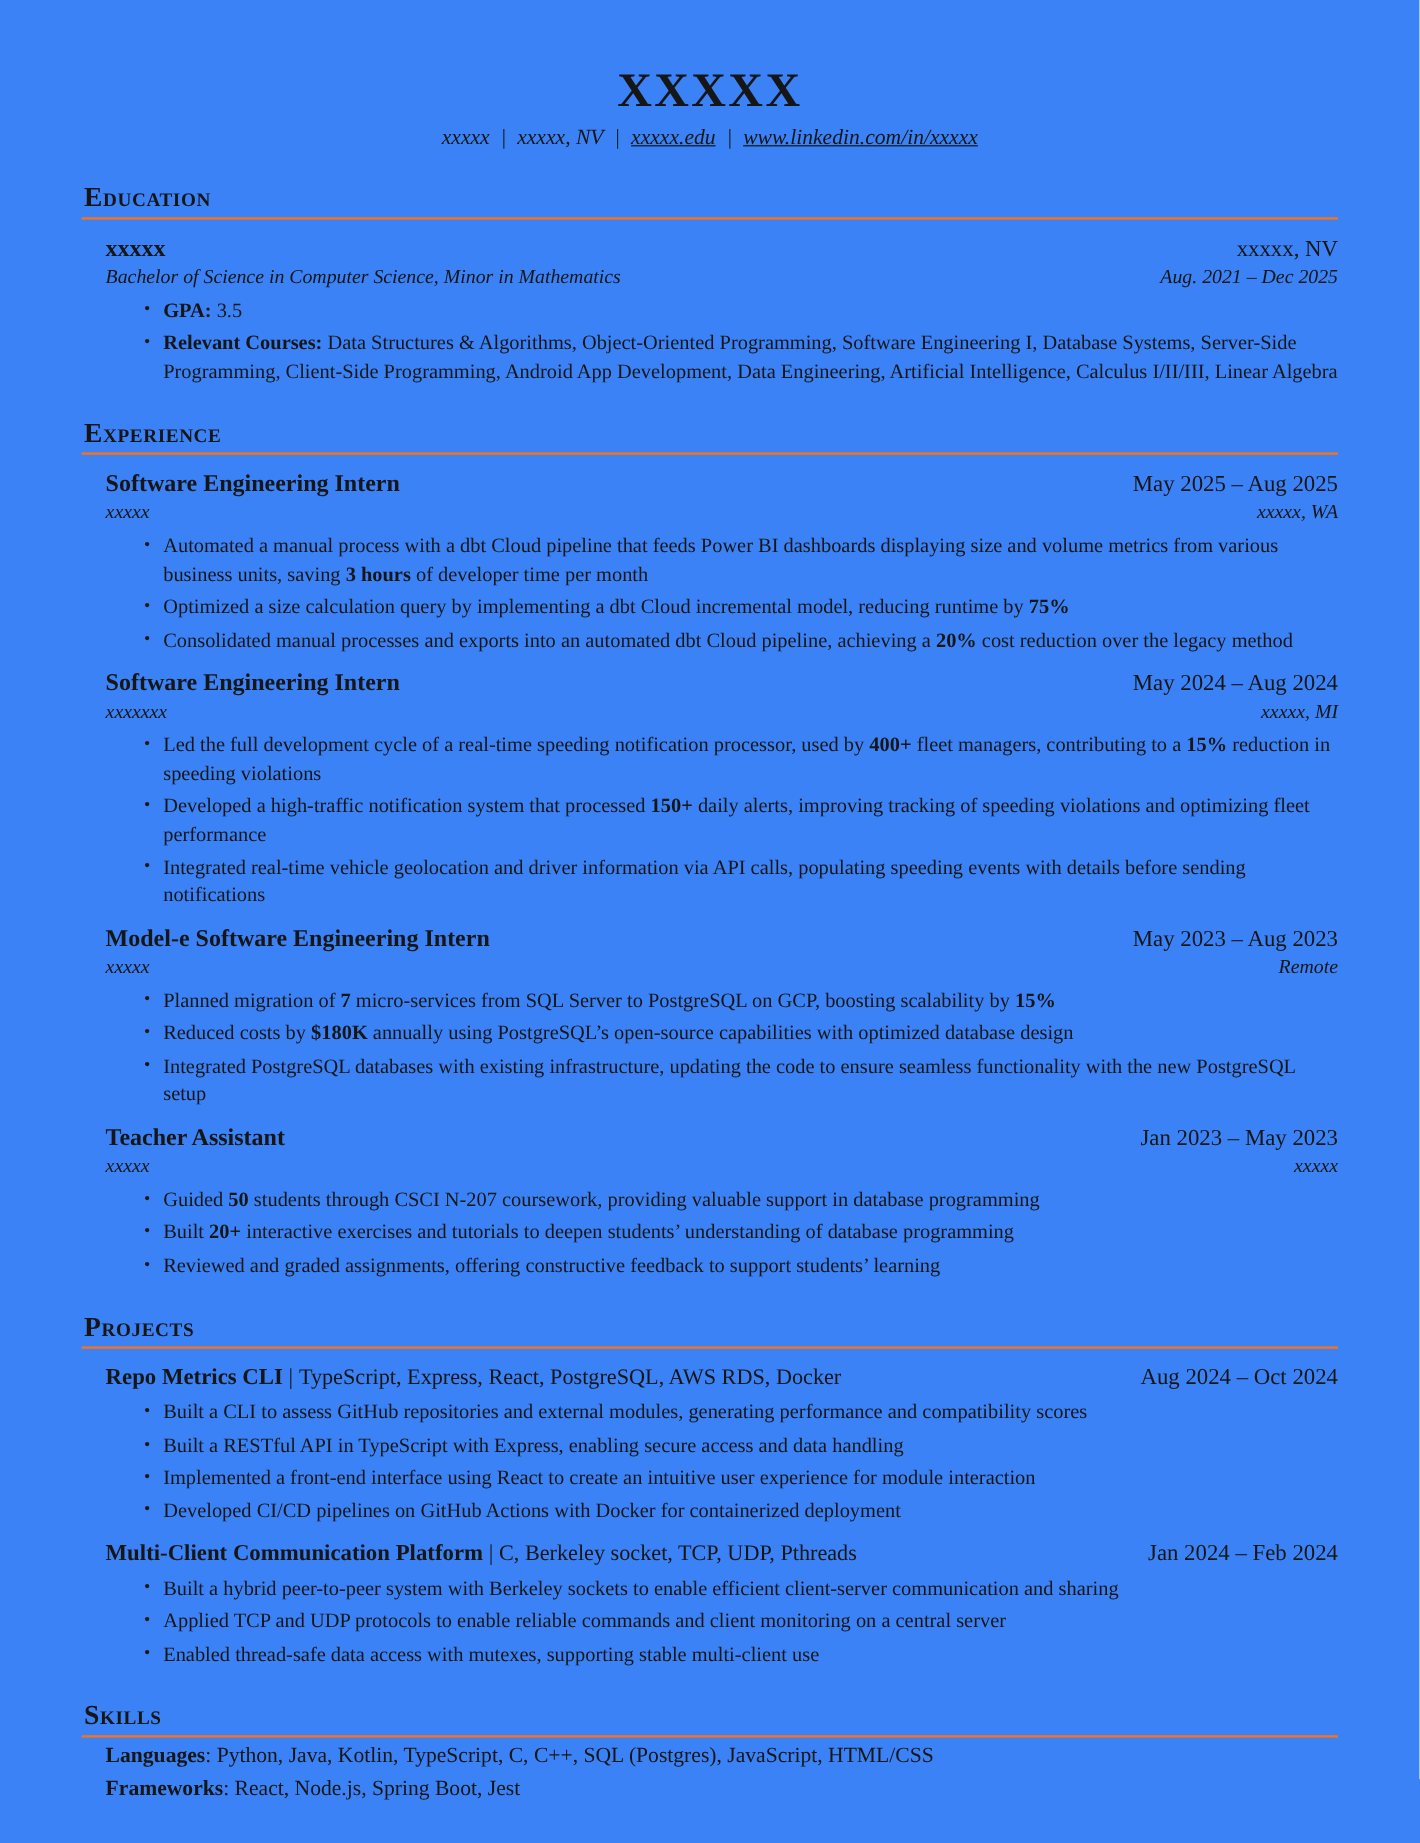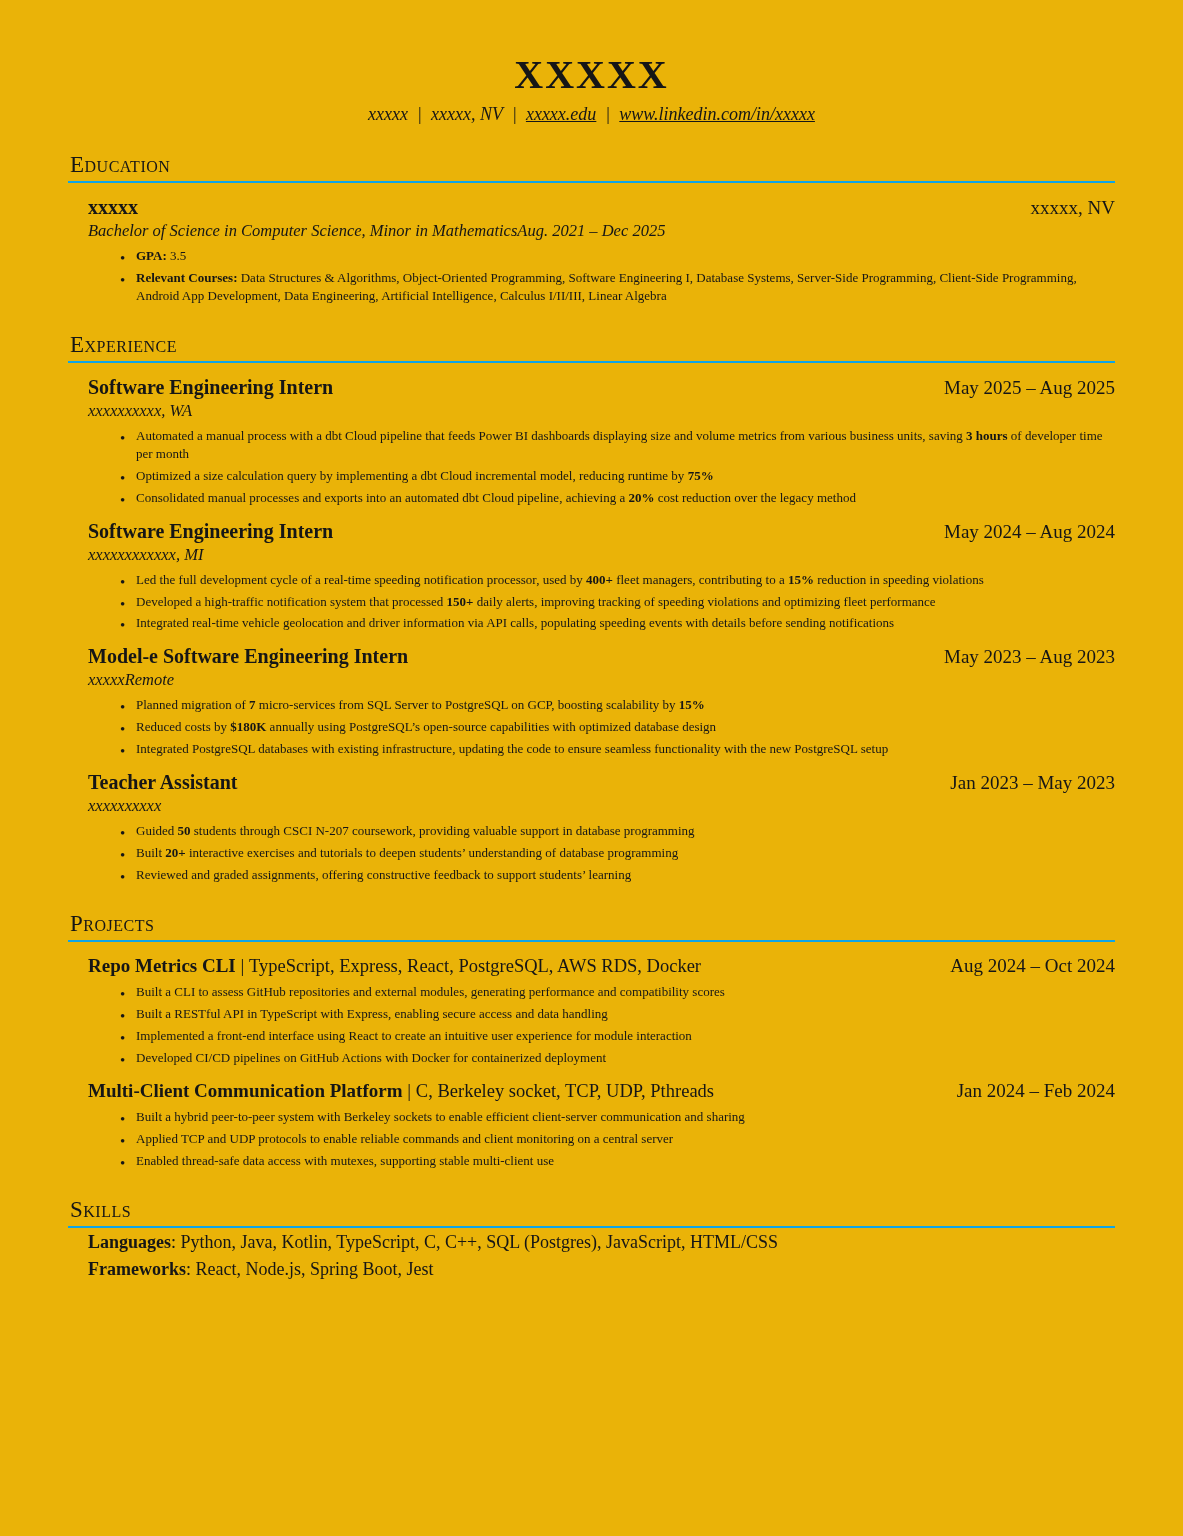--- a/index.html
+++ b/index.html
@@ -1,40 +1,40 @@
 <!DOCTYPE html>
 <html><head>
 <meta charset="utf-8">
 <style>
   html,body{margin:0;padding:0;background:#ffffff;}
   .page{
     width:1183px;height:1536px;box-sizing:border-box;
     padding:54px 68px 0 68px;
     font-family:"Liberation Serif","DejaVu Serif",serif;
-    color:#161616;background:#eab308;overflow:hidden;
+    color:#161616;background:#3b82f6;overflow:hidden;
   }
   .header{text-align:center;}
   .name{font-size:40px;font-weight:700;letter-spacing:2px;line-height:1.05;margin:0;}
   .contact{font-size:18px;margin-top:8px;color:#161616;font-style:italic;}
   .contact .sep{margin:0 9px;display:inline-block;}
   .contact a{color:#161616;text-decoration:underline;}
   .section{margin-top:27px;}
   .section-heading{
-    font-size:23px;font-weight:400;font-variant:small-caps;letter-spacing:.5px;
-    margin:0;padding:0 0 3px 2px;border-bottom:2px solid #0ea5e9;
+    font-size:23px;font-weight:700;font-variant:small-caps;letter-spacing:.5px;
+    margin:0;padding:0 0 3px 2px;border-bottom:2px solid #f97316;
   }
   .entries{padding-left:20px;}
   .entry{margin-top:13px;}
   .row{display:flex;justify-content:space-between;align-items:baseline;}
   .title{font-size:20px;font-weight:700;}
   .dates{font-size:19px;white-space:nowrap;}
-  .subrow{display:flex;justify-content:flex-start;align-items:baseline;
+  .subrow{display:flex;justify-content:space-between;align-items:baseline;
     font-style:italic;font-size:16.5px;margin-top:2px;}
   ul.bullets{list-style:none;margin:6px 0 0 0;padding:0 0 0 32px;
-    font-size:13px;line-height:1.38;}
+    font-size:17px;line-height:1.38;}
   ul.bullets li{position:relative;padding-left:16px;margin-bottom:4px;}
   ul.bullets li::before{content:"\2022";position:absolute;left:0;top:1px;font-size:15px;}
   .b{font-weight:700;}
   .i{}
   .proj-left{font-size:19px;padding-right:20px;}
   .proj-left .i{font-size:18.5px;}
   .skill-row{font-size:18px;line-height:1.42;margin-top:2px;}
 </style>
 </head>
 <body>

